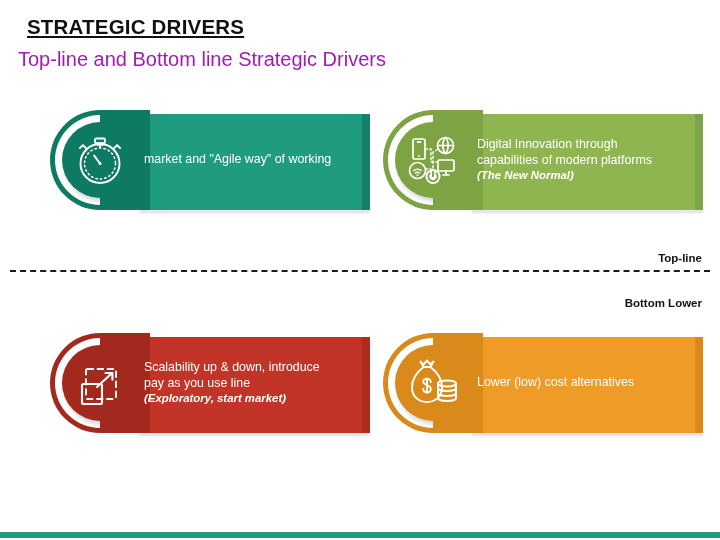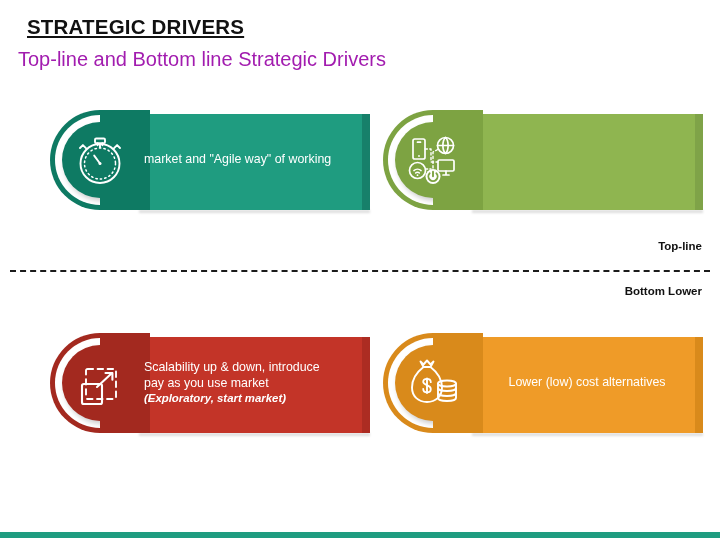--- a/index.html
+++ b/index.html
@@ -126,21 +126,21 @@
     position: absolute;
     left: 94px;
     top: 0;
     width: 220px;
     height: 100px;
     display: flex;
     flex-direction: column;
     justify-content: center;
     color: #ffffff;
   }
-  .card-text.centered { align-items: center; text-align: center; }
+  .card-text.centered { align-items: flex-start; text-align: center; }
   .card-line {
     font-size: 12.4px;
     line-height: 15.5px;
     color: #ffffff;
   }
   .card-note {
     font-size: 11.4px;
     line-height: 15px;
     font-style: italic;
     font-weight: bold;
@@ -156,20 +156,21 @@
     height: 0;
     border-top: 2px dashed #1b1b1b;
   }
   .divider-label {
     position: absolute;
     right: 18px;
     font-size: 11.5px;
     font-weight: bold;
     color: #111111;
     white-space: nowrap;
+    margin-top: 12px;
   }
   #label-topline   { top: 240px; }
   #label-bottomline{ top: 285px; }
 
   
   #footer-bar {
     position: absolute;
     left: 0;
     top: 532px;
     width: 720px;
@@ -251,20 +252,25 @@
         <circle cx="38" cy="54.5" r="7.5" fill="#ffffff" stroke="none"></circle>
         <path d="M38 49.6 L38 54.2" stroke="#7DA342" stroke-width="1.9"></path>
         <path d="M34.6 51.3 A4.6 4.6 0 1 0 41.4 51.3" stroke="#7DA342" stroke-width="1.9"></path>
 
         <path d="M30 27 L36 27 L36 40 L43 40" stroke-dasharray="2.4 2.4" stroke-width="1.4"></path>
         <path d="M42.8 27.5 L38 30 L38 46" stroke-dasharray="2.4 2.4" stroke-width="1.4"></path>
         <path d="M30.5 47 L36 47" stroke-dasharray="2.2 2.2" stroke-width="1.4"></path>
       </svg>
     </div>
   </div>
+  <div class="card-text">
+    <div class="card-line">Digital Innovation through</div>
+    <div class="card-line">capabilities of modern platforms</div>
+    <div class="card-note">(The New Normal)</div>
+  </div>
 </div>
 
 <div class="card left row-bottom">
   <div class="card-bar">
     <div class="bar-shadow"></div>
     <div class="bar-fill" style="background:#C33428;"></div>
     <div class="bar-edge" style="background:#AC2C22;"></div>
   </div>
   <div class="card-circle">
     <div class="ring-outer" style="background:#A3291F;"></div>
@@ -277,21 +283,21 @@
       <svg viewBox="0 0 76 76" fill="none" stroke="#ffffff" stroke-width="2.1" stroke-linecap="round" stroke-linejoin="round">
         <rect x="24" y="24" width="30" height="30" rx="1.6" stroke-dasharray="5.5 4.5" stroke-width="1.9"></rect>
         <rect x="20" y="39" width="20" height="20" rx="1.8"></rect>
         <path d="M35 42 L50 28"></path>
         <path d="M43.5 28 L50.4 28 L50.4 34.8"></path>
       </svg>
     </div>
   </div>
   <div class="card-text">
     <div class="card-line">Scalability up &amp; down, introduce</div>
-    <div class="card-line">pay as you use market</div>
+    <div class="card-line">pay as you use line</div>
     <div class="card-note">(Exploratory, start market)</div>
   </div>
 </div>
 
 <div class="card right row-bottom">
   <div class="card-bar">
     <div class="bar-shadow"></div>
     <div class="bar-fill" style="background:#EF9B28;"></div>
     <div class="bar-edge" style="background:#D98A1B;"></div>
   </div>

